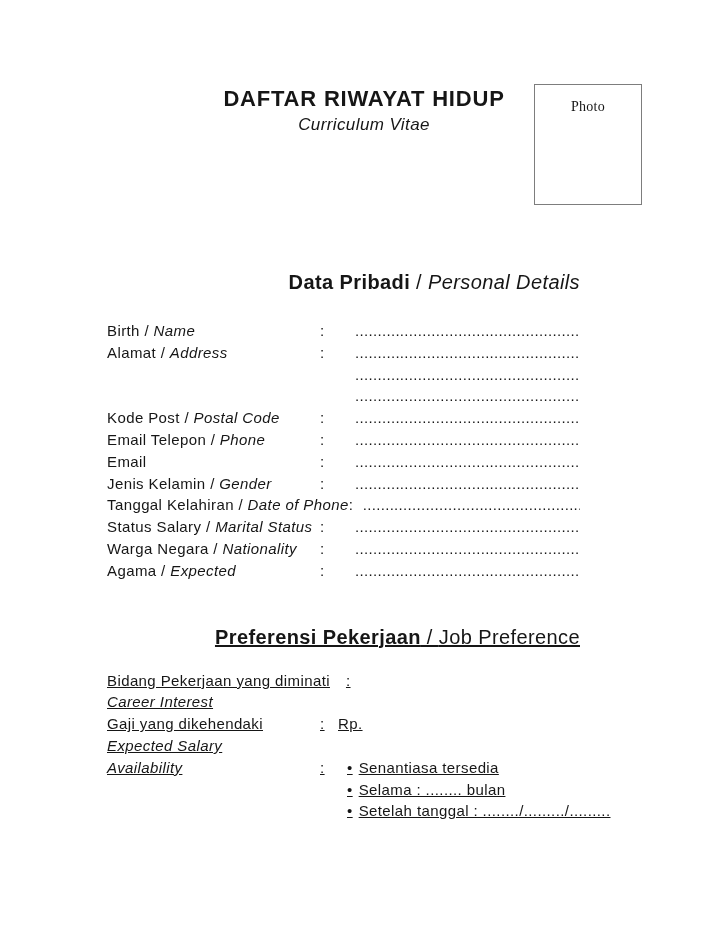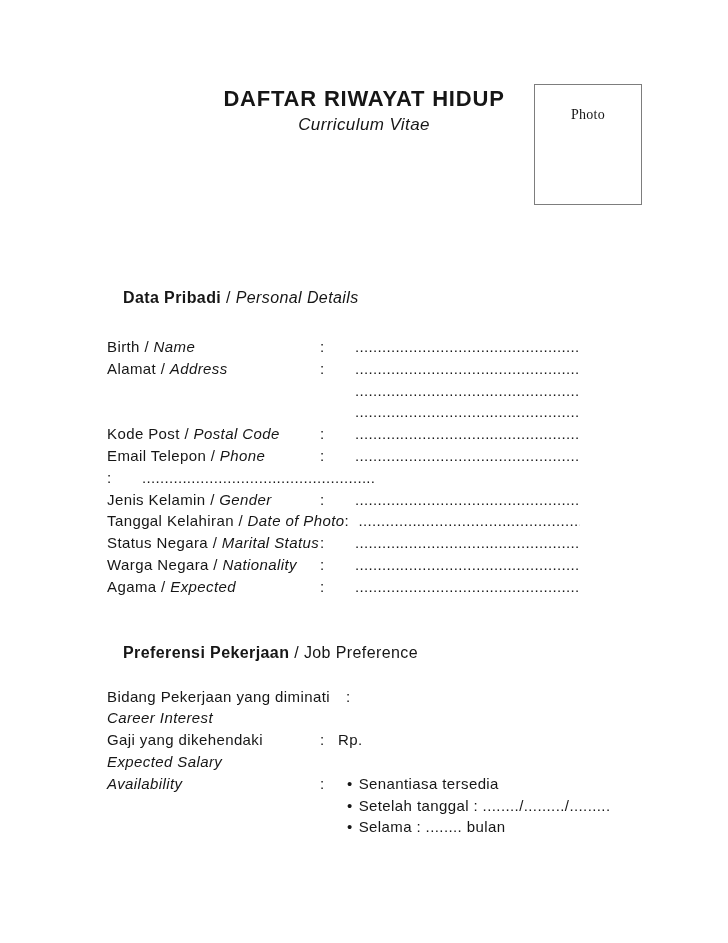--- a/index.html
+++ b/index.html
@@ -42,35 +42,36 @@
     position: absolute;
     left: 534px;
     top: 84px;
     width: 108px;
     height: 121px;
     border: 1px solid #7d7d7d;
     text-align: center;
     font-family: "Liberation Serif", "DejaVu Serif", serif;
     font-size: 14px;
     letter-spacing: 0.3px;
-    padding-top: 22px;
+    padding-top: 14px;
     box-sizing: border-box;
   }
   .content {
     position: absolute;
     left: 107px;
     top: 271px;
     width: 473px;
   }
   .sec-h {
-    margin: 16px;
-    font-size: 16px;
+    margin: 0;
+    font-size: 20px;
     font-weight: 400;
     line-height: 22px;
     letter-spacing: 0.4px;
+    text-align: right;
   }
   .sec-h .bold { font-weight: 700; }
   .it { font-style: italic; }
   .rows { margin-top: 27px; }
   .row {
     display: flex;
     align-items: baseline;
     line-height: 21.8px;
     height: 21.8px;
     white-space: nowrap;
@@ -78,21 +79,21 @@
   .row .label { flex: none; min-width: 213px; }
   .row .label.auto { min-width: 0; padding-right: 16px; }
   .row .colon { flex: none; width: 35px; }
   .colon.n { width: 14px !important; }
   .row .leader {
     flex: 1 1 auto;
     overflow: hidden;
     letter-spacing: 0.32px;
   }
   .row .value { margin-left: 4px; }
-  .pref { margin-top: 44px; }
+  .pref { margin-top: 44px; text-decoration: underline; }
   .pref .sec-h { margin-bottom: 22px; }
   .multi {
     display: flex;
     align-items: flex-start;
     white-space: nowrap;
   }
   .multi .left { flex: none; width: 213px; }
   .multi .left div { line-height: 21.8px; }
   .multi .colon { flex: none; width: 14px; line-height: 21.8px; }
   .opts { padding-left: 13px; }
@@ -149,38 +150,39 @@
         <span class="leader">....................................................</span>
       </div>
 
       <div class="row">
         <span class="label"><span>Email Telepon</span><span> / </span><span class="it">Phone</span></span>
         <span class="colon">:</span>
         <span class="leader">....................................................</span>
       </div>
 
       <div class="row">
+        <span class="label"><span>Email</span><span></span><span class="it"></span></span>
         <span class="colon">:</span>
         <span class="leader">....................................................</span>
       </div>
 
       <div class="row">
         <span class="label"><span>Jenis Kelamin</span><span> / </span><span class="it">Gender</span></span>
         <span class="colon">:</span>
         <span class="leader">....................................................</span>
       </div>
 
       <div class="row">
-        <span class="label"><span>Tanggal Kelahiran</span><span> / </span><span class="it">Date of Photo</span></span>
+        <span class="label"><span>Tanggal Kelahiran</span><span> / </span><span class="it">Date of Phone</span></span>
         <span class="colon n">:</span>
         <span class="leader">....................................................</span>
       </div>
 
       <div class="row">
-        <span class="label"><span>Status Negara</span><span> / </span><span class="it">Marital Status</span></span>
+        <span class="label"><span>Status Salary</span><span> / </span><span class="it">Marital Status</span></span>
         <span class="colon">:</span>
         <span class="leader">....................................................</span>
       </div>
 
       <div class="row">
         <span class="label"><span>Warga Negara</span><span> / </span><span class="it">Nationality</span></span>
         <span class="colon">:</span>
         <span class="leader">....................................................</span>
       </div>
 
@@ -213,22 +215,22 @@
         <span class="it">Expected Salary</span>
       </div>
 
       <div class="multi">
         <div class="left">
           <div class="it">Availability</div>
         </div>
         <div class="colon">:</div>
         <div class="opts">
           <div class="opt"><span class="bullet">•</span><span>Senantiasa tersedia</span></div>
+          <div class="opt"><span class="bullet">•</span><span>Selama : ........ bulan</span></div>
           <div class="opt"><span class="bullet">•</span><span>Setelah tanggal : ......../........./.........</span></div>
-          <div class="opt"><span class="bullet">•</span><span>Selama : ........ bulan</span></div>
         </div>
       </div>
 
     </div>
 
   </div>
 
 </div>
 
 </body></html>

